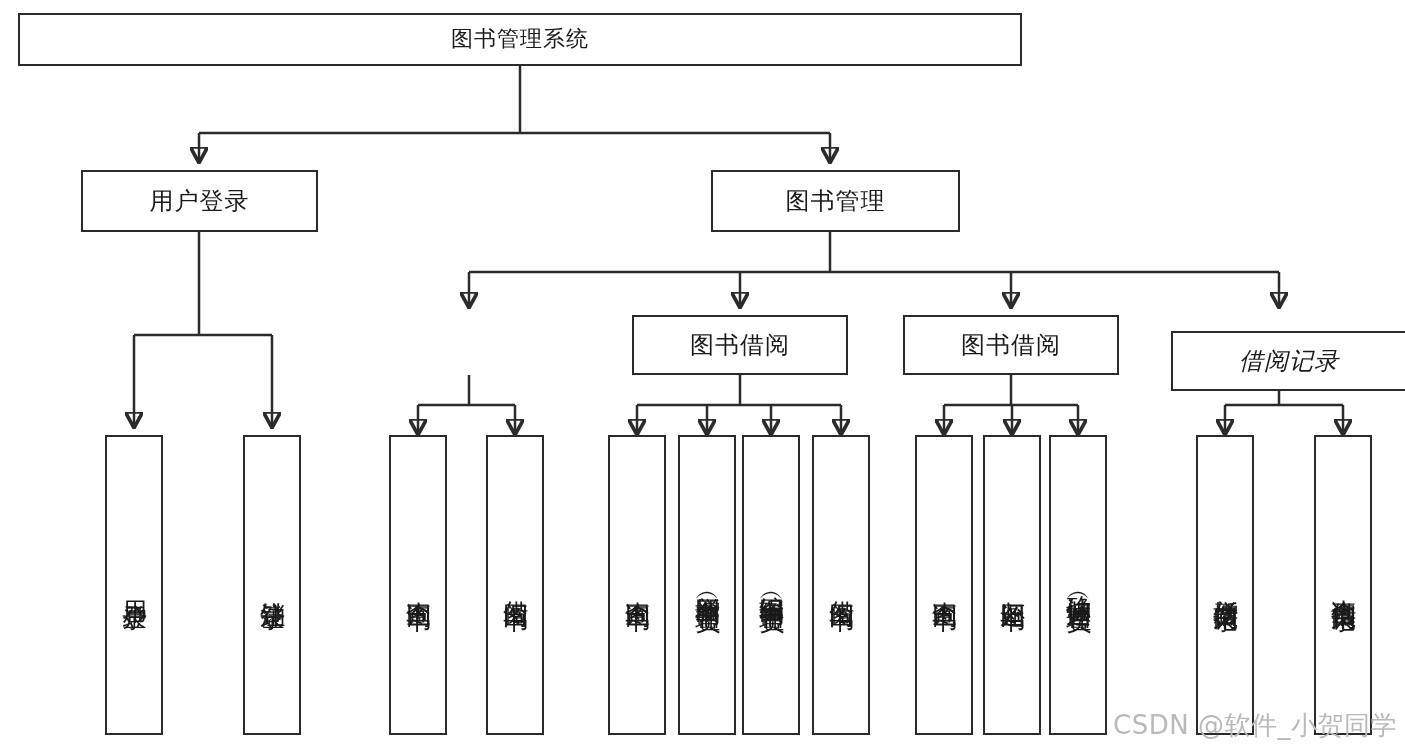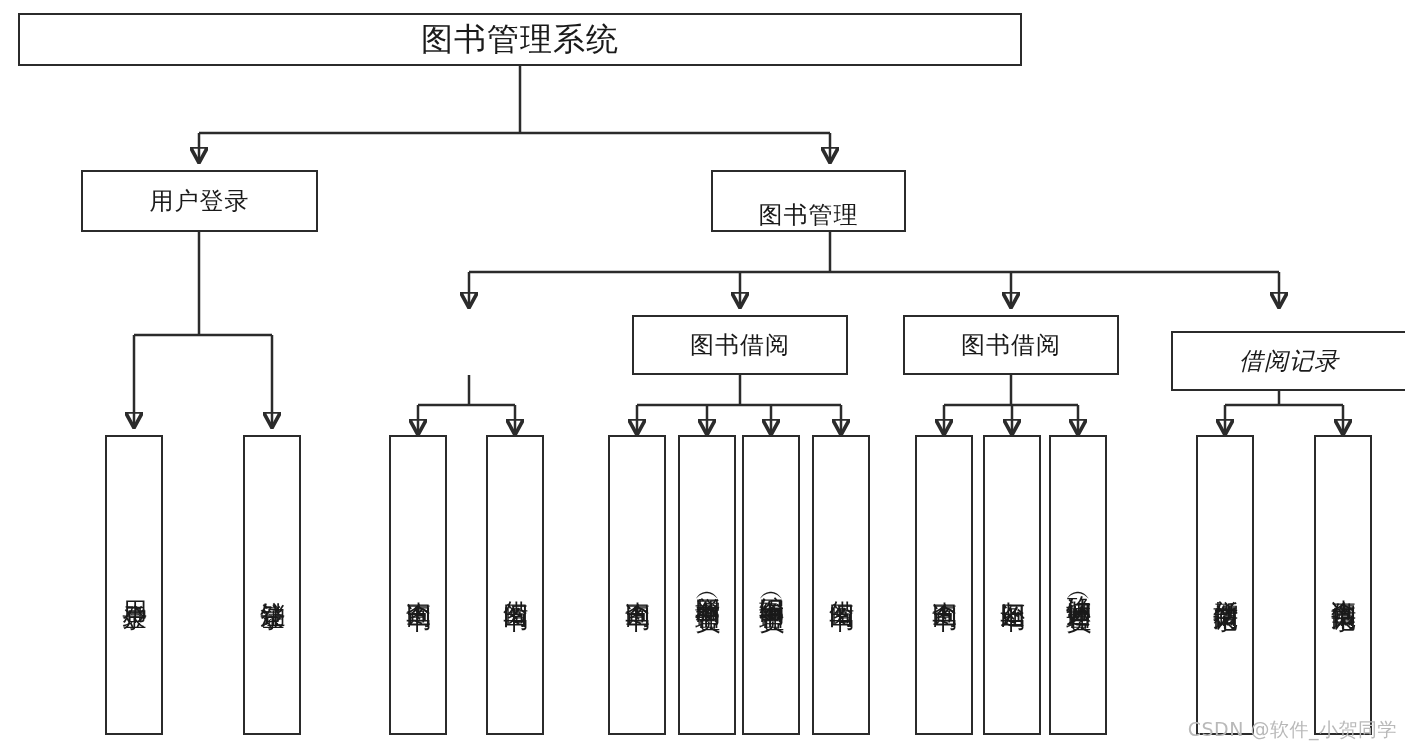--- a/index.html
+++ b/index.html
@@ -26,21 +26,21 @@
     align-items: center;
     justify-content: center;
     color: #1a1a1a;
   }
   .node.horiz {
     font-size: 24px;
     letter-spacing: 1px;
     line-height: 1.2;
   }
   .node.root {
-    font-size: 32px;
+    font-size: 22px;
   }
   .node.vert {
     writing-mode: vertical-rl;
     text-orientation: upright;
     font-size: 25px;
     line-height: 1.05;
     letter-spacing: 2px;
     padding: 6px 0;
   }
   .node.vert .vlabel {
@@ -60,21 +60,21 @@
   }
   svg.links path, svg.links line {
     stroke: #2b2b2b;
     stroke-width: 2.5;
     fill: none;
   }
   .watermark {
     position: absolute;
     right: 8px;
     bottom: 4px;
-    font-size: 19px;
+    font-size: 26px;
     color: #b9b9b9;
     letter-spacing: 0.5px;
     white-space: nowrap;
   }
 </style>
 </head>
 <body>
 
 <div id="canvas">
 
@@ -126,21 +126,21 @@
     <line x1="1343" y1="405" x2="1343" y2="432" marker-end="url(#arrow)"></line>
   </svg>
 
   <div class="node horiz root" style="left:18px; top:13px; width:1004px; height:53px;">
     <span>图书管理系统</span>
   </div>
 
   <div class="node horiz" style="left:81px; top:170px; width:237px; height:62px;">
     <span>用户登录</span>
   </div>
-  <div class="node horiz" style="left:711px; top:170px; width:195px; height:62px;align-items:flex-end;">
+  <div class="node horiz" style="left:711px; top:170px; width:249px; height:62px;">
     <span>图书管理</span>
   </div>
 
   <div class="node horiz" style="left:632px; top:315px; width:216px; height:60px;">
     <span>图书借阅</span>
   </div>
   <div class="node horiz" style="left:903px; top:315px; width:216px; height:60px;">
     <span>图书借阅</span>
   </div>
   <div class="node horiz" style="left:1171px; top:331px; width:236px; height:60px;font-style:italic;">

